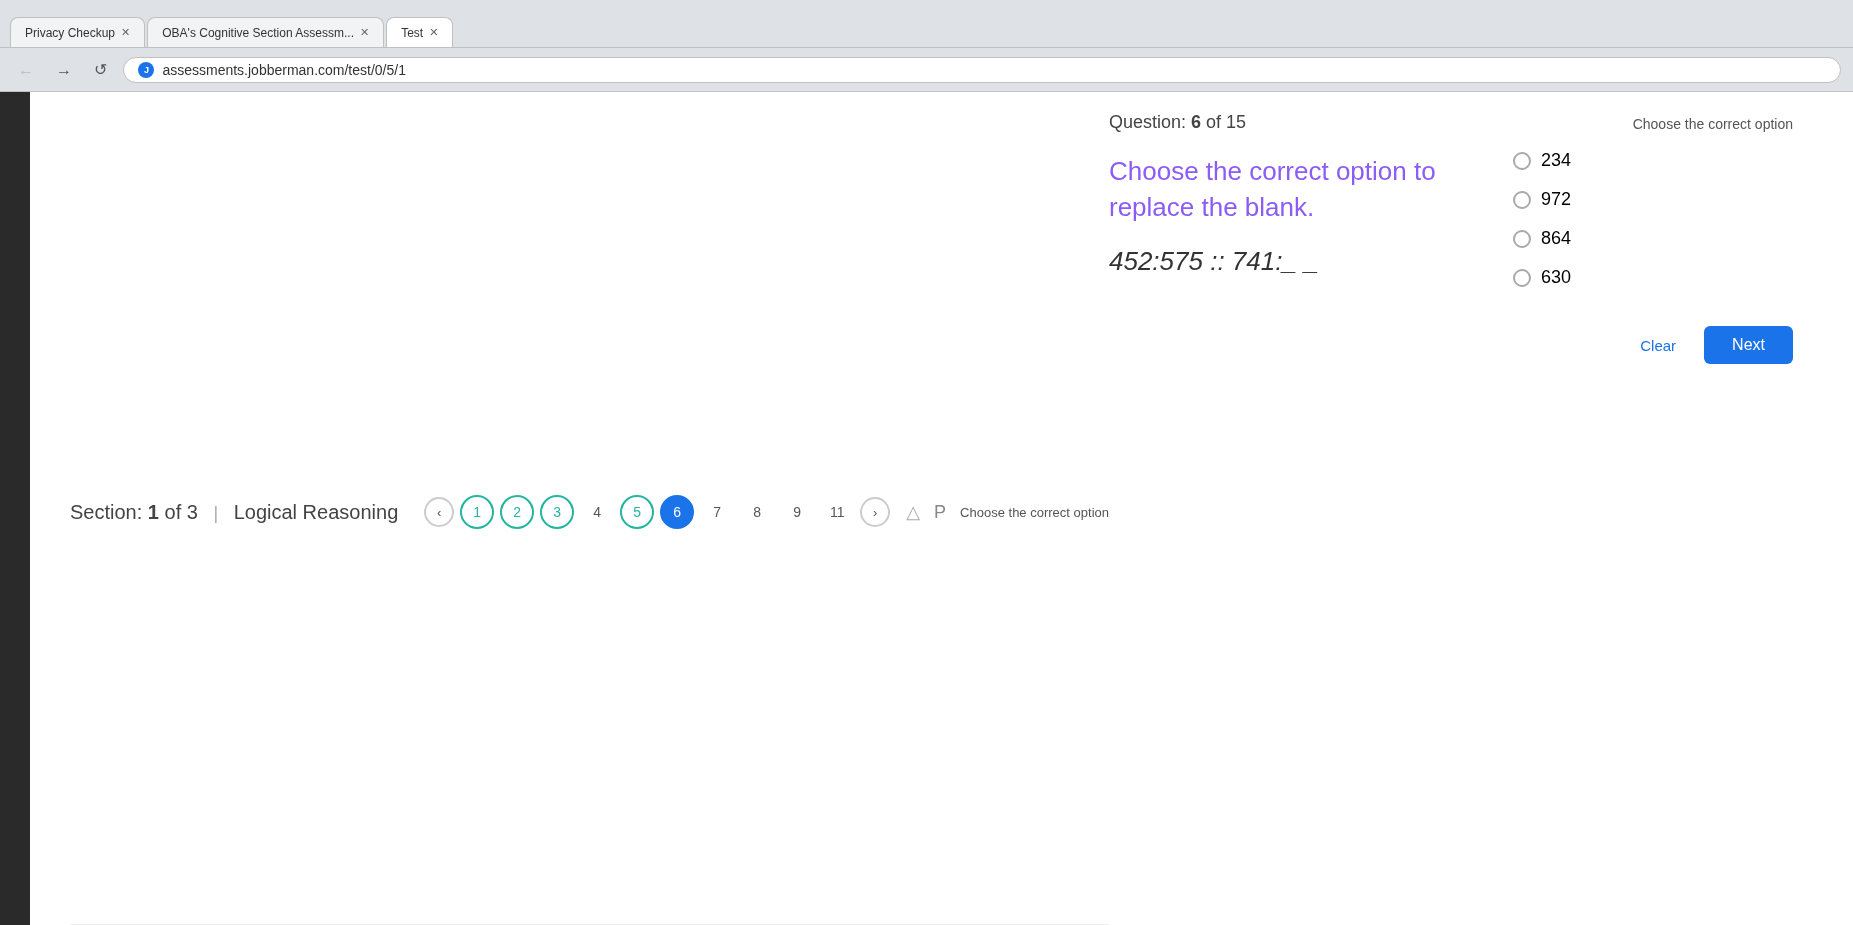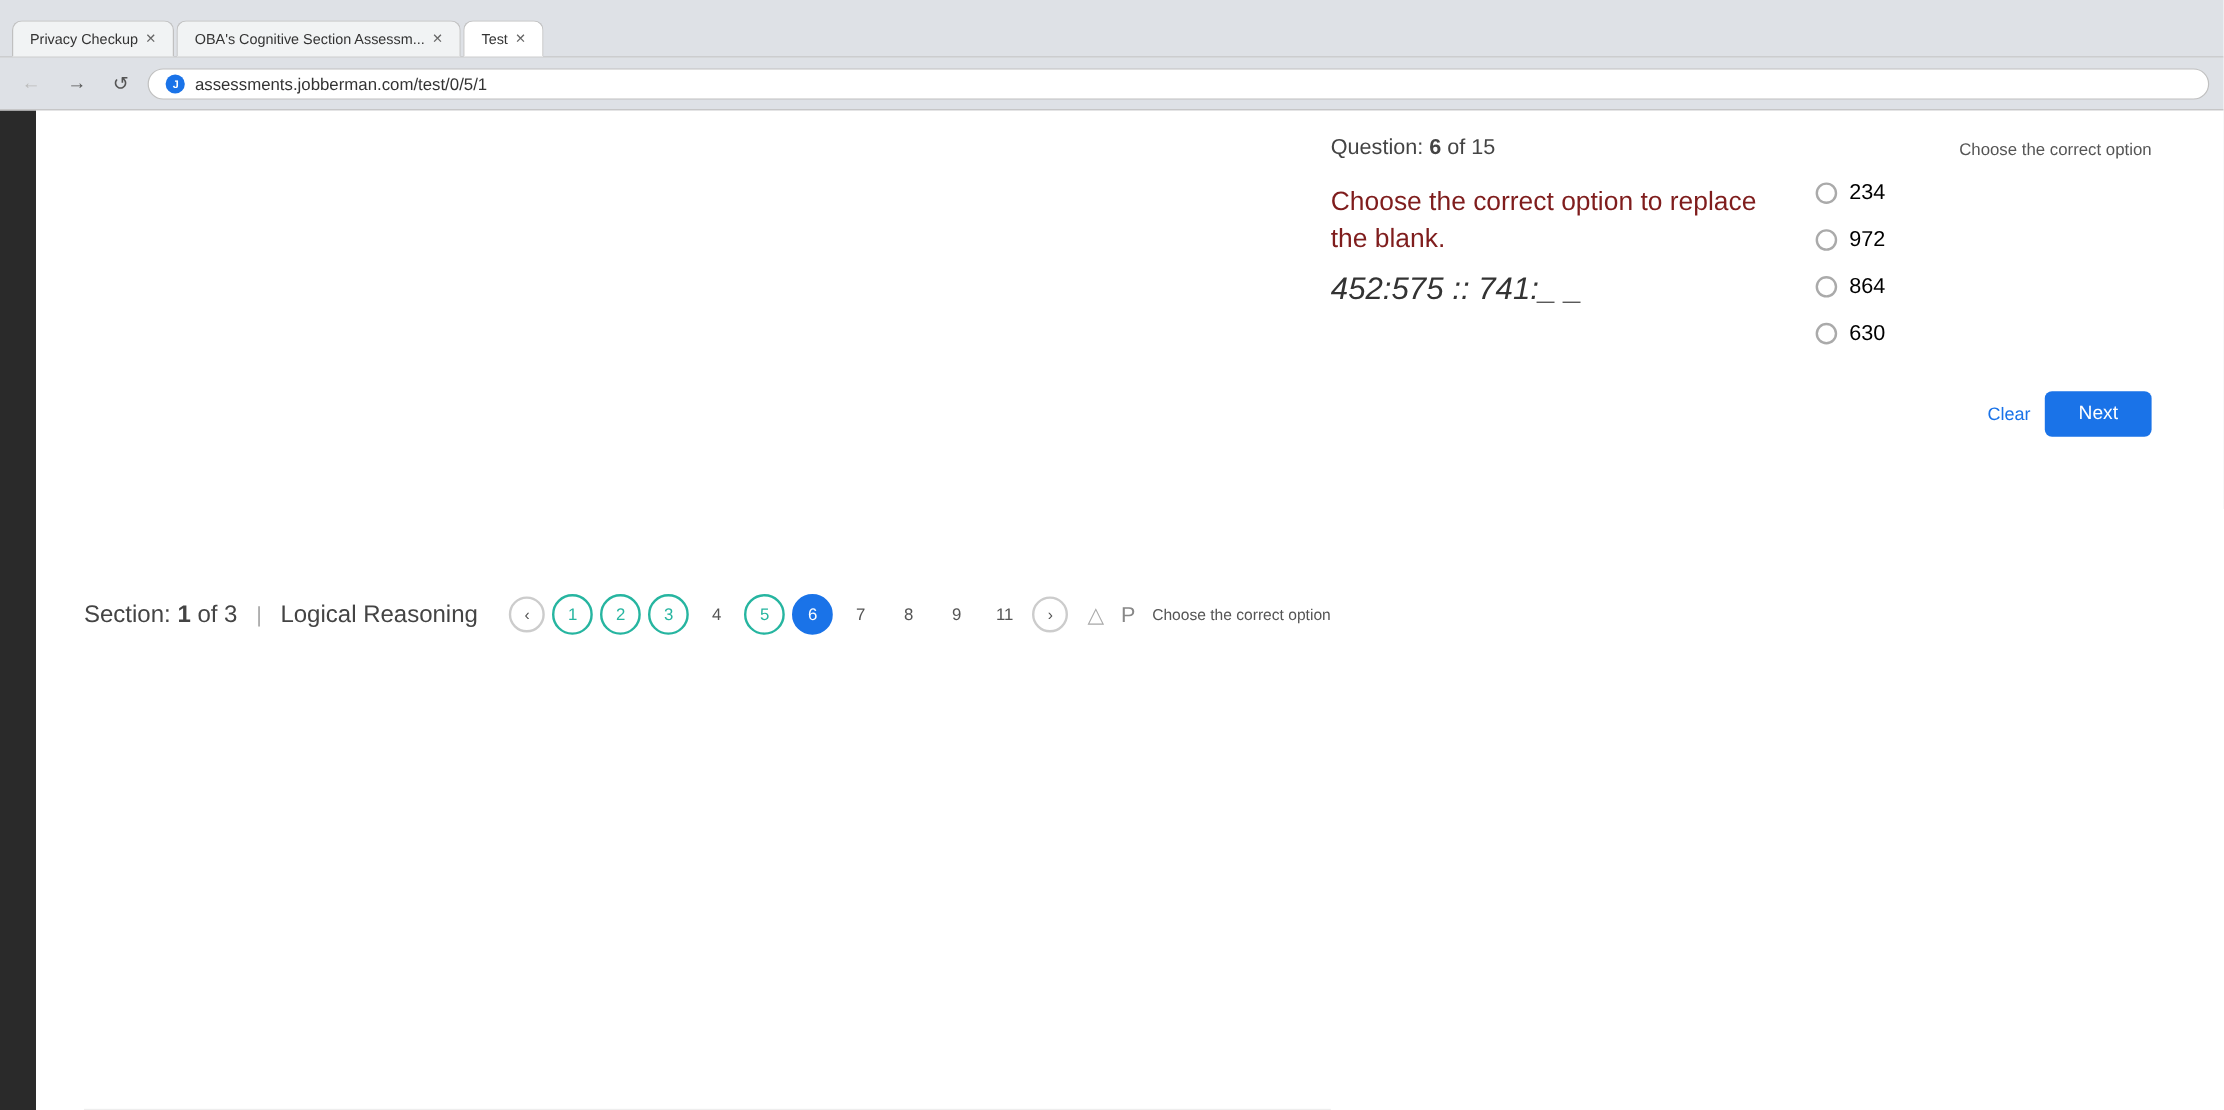--- a/index.html
+++ b/index.html
@@ -175,23 +175,23 @@
     }
     .question-number {
       font-size: 18px;
       color: #444;
       margin-bottom: 20px;
     }
     .question-number strong {
       font-weight: 700;
     }
     .question-text {
-      font-size: 22px;
-      color: #7f1d1d;
-      margin-bottom: 10px;
+      font-size: 26px;
+      color: #8b5cf6;
+      margin-bottom: 20px;
       font-weight: 400;
       line-height: 1.4;
     }
     .question-equation {
       font-size: 26px;
       color: #333;
       font-weight: 500;
       font-style: italic;
     }
 
@@ -229,20 +229,21 @@
     }
     .option-label {
       font-size: 18px;
       color: #000000;
     }
 
     
     .action-buttons {
       display: flex;
       align-items: center;
+      gap: 16px;
       justify-content: flex-end;
       margin-top: 20px;
       padding-bottom: 10px;
     }
     .clear-btn {
       background: none;
       border: none;
       color: #1a73e8;
       font-size: 15px;
       cursor: pointer;

